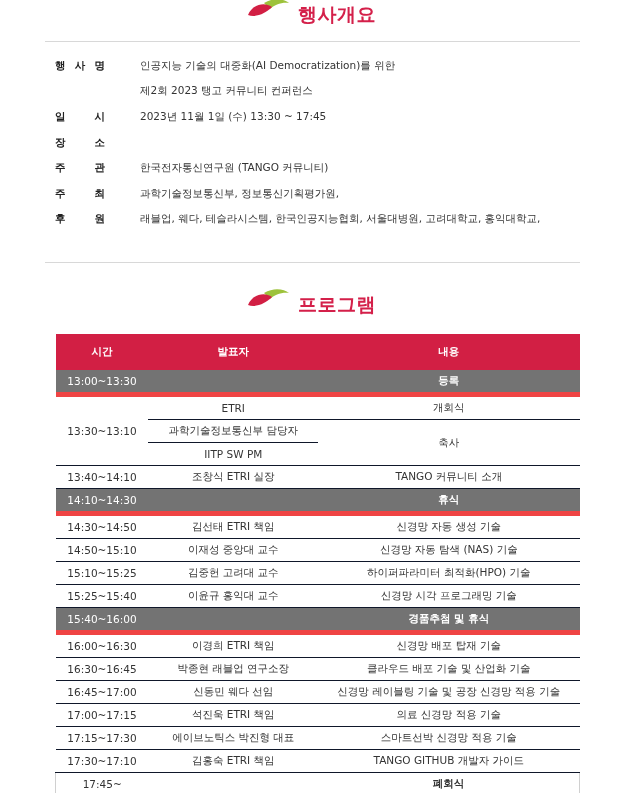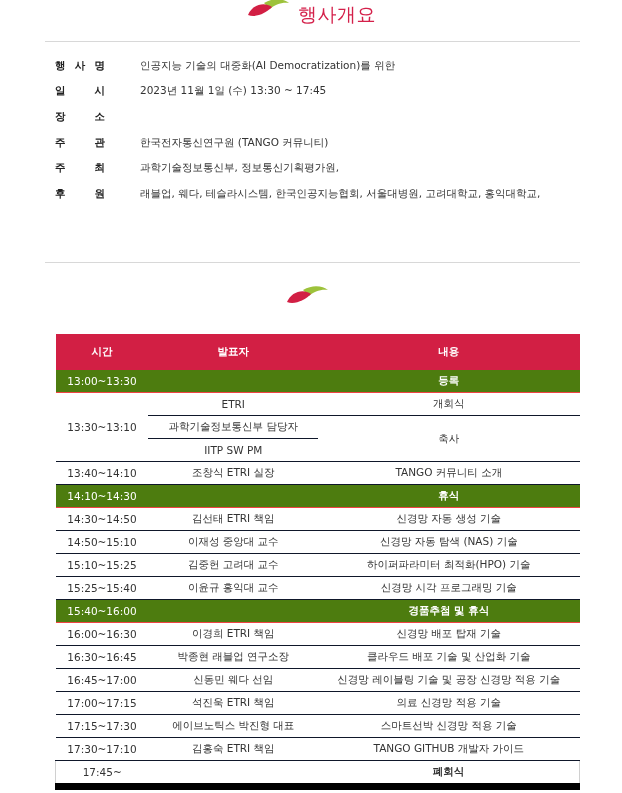--- a/index.html
+++ b/index.html
@@ -1,30 +1,30 @@
 <!DOCTYPE html>
 <html><head>
 <meta charset="utf-8">
 <style>
   html, body { margin: 0; padding: 0; background: #ffffff; }
   body { width: 622px; height: 793px; position: relative; overflow: hidden;
          font-family: "DejaVu Sans", "Liberation Sans", sans-serif; color: #333333; }
   .section-title { position: absolute; left: 0; width: 622px; display: flex; justify-content: center; align-items: center; }
-  .section-title .title-text { color: #d4204a; font-weight: normal; font-size: 19px; letter-spacing: 0.5px; }
+  .section-title .title-text { color: #d4204a; font-weight: bold; font-size: 19px; letter-spacing: 0.5px; }
   .logo { width: 44px; height: 20px; margin-right: 8px; position: relative; top: -6px; }
   .divider { position: absolute; left: 45px; width: 535px; height: 1px; background: #d8d8d8; }
   .info { position: absolute; left: 55px; top: 53px; width: 530px; }
   .info-row { display: flex; height: 25.6px; align-items: center; font-size: 10.5px; }
   .info-label { width: 85px; font-weight: bold; color: #222; display: flex; justify-content: space-between; padding-right: 35px; box-sizing: border-box; width: 85px; }
   .info-label span { display: inline-block; }
   .info-value { color: #333; }
   table.prog { position: absolute; left: 55px; top: 334px; width: 525px; border-collapse: collapse; font-size: 10.5px; }
   table.prog th { background: #d21f44; color: #fff; font-weight: bold; height: 20px; padding: 8px; font-size: 10.5px; }
   table.prog td { height: 22px; padding: 0; text-align: center; border-bottom: 1px solid #0f172a; color: #333; }
-  table.prog tr.break td { background: #4d7c0f; color: #fff; border-bottom: 1px solid #ef4444; }
+  table.prog tr.break td { background: #737373; color: #fff; border-bottom: 5px solid #ef4444; }
   table.prog tr.break td.content { font-weight: bold; }
   table.prog tr.close td { border-top: 1px solid #d0d0d0; border-bottom: 7px solid #000000; }
   table.prog tr.close td:first-child { border-left: 1px solid #d0d0d0; }
   table.prog tr.close td:last-child { border-right: 1px solid #d0d0d0; font-weight: bold; }
   td.sub { border-bottom: 1px solid #dcdcdc; }
   col.c1 { width: 93px; } col.c2 { width: 170px; } col.c3 { width: 262px; }
 </style>
 </head>
 <body>
 
@@ -41,20 +41,24 @@
 <div class="info">
   <div class="info-row">
     <div class="info-label">
       <span>행</span>
         <span>사</span>
         <span>명</span>
     </div>
     <div class="info-value">인공지능 기술의 대중화(AI Democratization)를 위한</div>
   </div>
   <div class="info-row">
+    <div class="info-label"></div>
+    <div class="info-value">제2회 2023 탱고 커뮤니티 컨퍼런스</div>
+  </div>
+  <div class="info-row">
     <div class="info-label">
         <span>일</span>
         <span>시</span>
       </div>
     <div class="info-value">2023년 11월 1일 (수) 13:30 ~ 17:45</div>
   </div>
   <div class="info-row">
     <div class="info-label">
         <span>장</span>
         <span>소</span>
@@ -83,20 +87,21 @@
   </div>
 </div>
 
 <div class="divider" style="top:262px;"></div>
 
 <div class="section-title" style="top:292px;">
   <svg class="logo" viewBox="0 0 44 20">
     <path d="M18 4 C28 -2 38 0 43 4 C36 3 28 6 24 10 Z" fill="#9dc23b"></path>
     <path d="M2 16 C6 6 18 2 26 8 C20 14 10 19 2 16 Z" fill="#d21f44"></path>
   </svg>
+  <span class="title-text">프로그램</span>
 </div>
 
 <table class="prog">
   <colgroup>
       <col class="c1">
       <col class="c2">
       <col class="c3">
     </colgroup>
   <thead>
     <tr>

